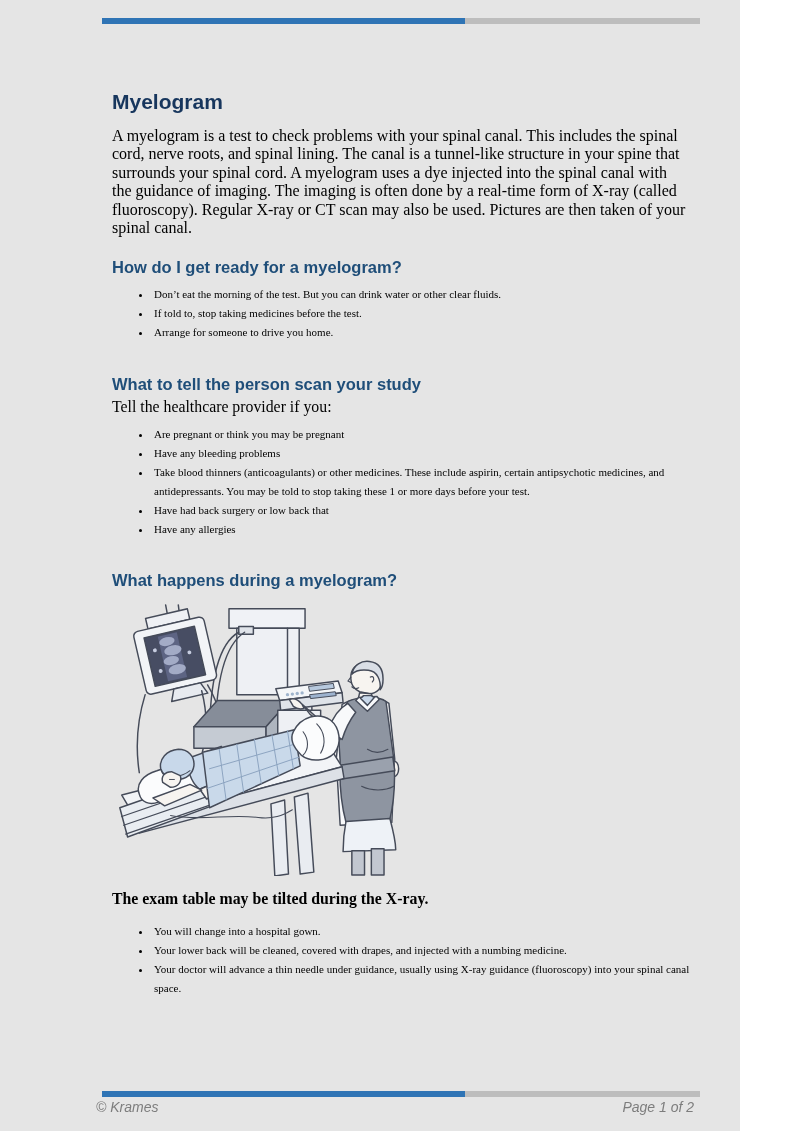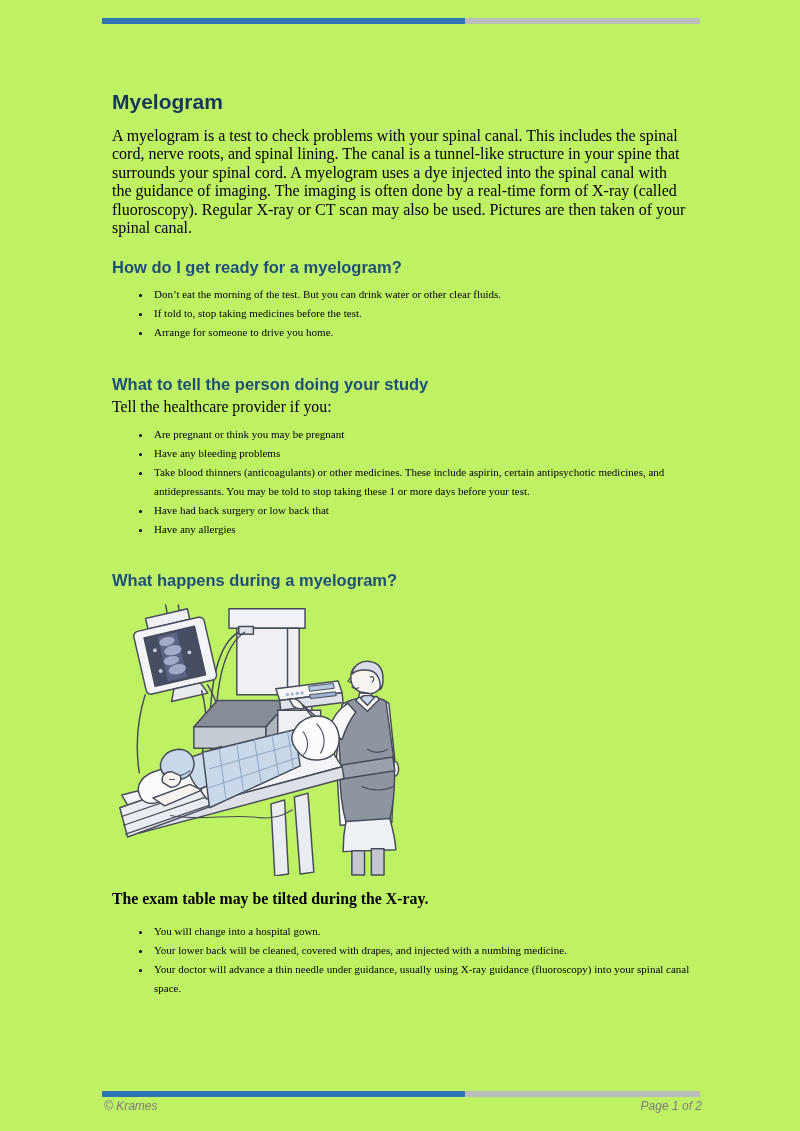--- a/index.html
+++ b/index.html
@@ -1,17 +1,17 @@
 <!DOCTYPE html>
 <html><head>
 <meta charset="utf-8">
 <style>
   html,body { margin:0; padding:0; background:#ffffff; }
   .page {
-    position:relative; width:800px; height:1131px; background:#bef264;
+    position:relative; width:740px; height:1131px; background:#e5e5e5;
     font-family:"Liberation Serif", serif; color:#000; overflow:hidden;
   }
   
   .rule { position:absolute; left:102px; width:598px; height:6px; display:flex; }
   .rule-top { top:18px; }
   .rule-bottom { top:1091px; }
   .rule .seg-blue { width:363px; height:100%; background:#2f74b5; }
   .rule .seg-gray { flex:1; height:100%; background:#bdbdbd; }
 
   .content { position:absolute; left:112px; top:24px; width:578px; }
@@ -36,24 +36,24 @@
   ul.bullets li { padding-left:2px; }
 
   figure.illustration { margin:13px 0 0 0; padding:0; }
   .caption {
     margin:9px 0 0 0; max-width:330px;
     font-weight:bold; font-size:15.8px; line-height:19.5px;
   }
   .sec3 ul.bullets { margin-top:14px; }
 
   .footer-text {
-    position:absolute; left:104px; top:1099px; width:598px;
+    position:absolute; left:96px; top:1099px; width:598px;
     display:flex; justify-content:space-between;
     font-family:"Liberation Sans", sans-serif; font-style:italic;
-    font-size:12px; color:#7d7d7d;
+    font-size:14px; color:#7d7d7d;
   }
 </style>
 </head>
 <body>
 
 <div class="page">
 
   <div class="rule rule-top">
     <div class="seg-blue"></div>
     <div class="seg-gray"></div>
@@ -68,21 +68,21 @@
     <div class="sec1">
       <h2 class="sec-heading">How do I get ready for a myelogram?</h2>
       <ul class="bullets">
         <li>Don’t eat the morning of the test. But you can drink water or other clear fluids.</li>
         <li>If told to, stop taking medicines before the test.</li>
         <li>Arrange for someone to drive you home.</li>
       </ul>
     </div>
 
     <div class="sec2">
-      <h2 class="sec-heading">What to tell the person doing your study</h2>
+      <h2 class="sec-heading">What to tell the person scan your study</h2>
       <p class="lead">Tell the healthcare provider if you:</p>
       <ul class="bullets">
         <li>Are pregnant or think you may be pregnant</li>
         <li>Have any bleeding problems</li>
         <li>Take blood thinners (anticoagulants) or other medicines. These include aspirin, certain antipsychotic medicines, and antidepressants. You may be told to stop taking these 1 or more days before your test.</li>
         <li>Have had back surgery or low back that</li>
         <li>Have any allergies</li>
       </ul>
     </div>
 

